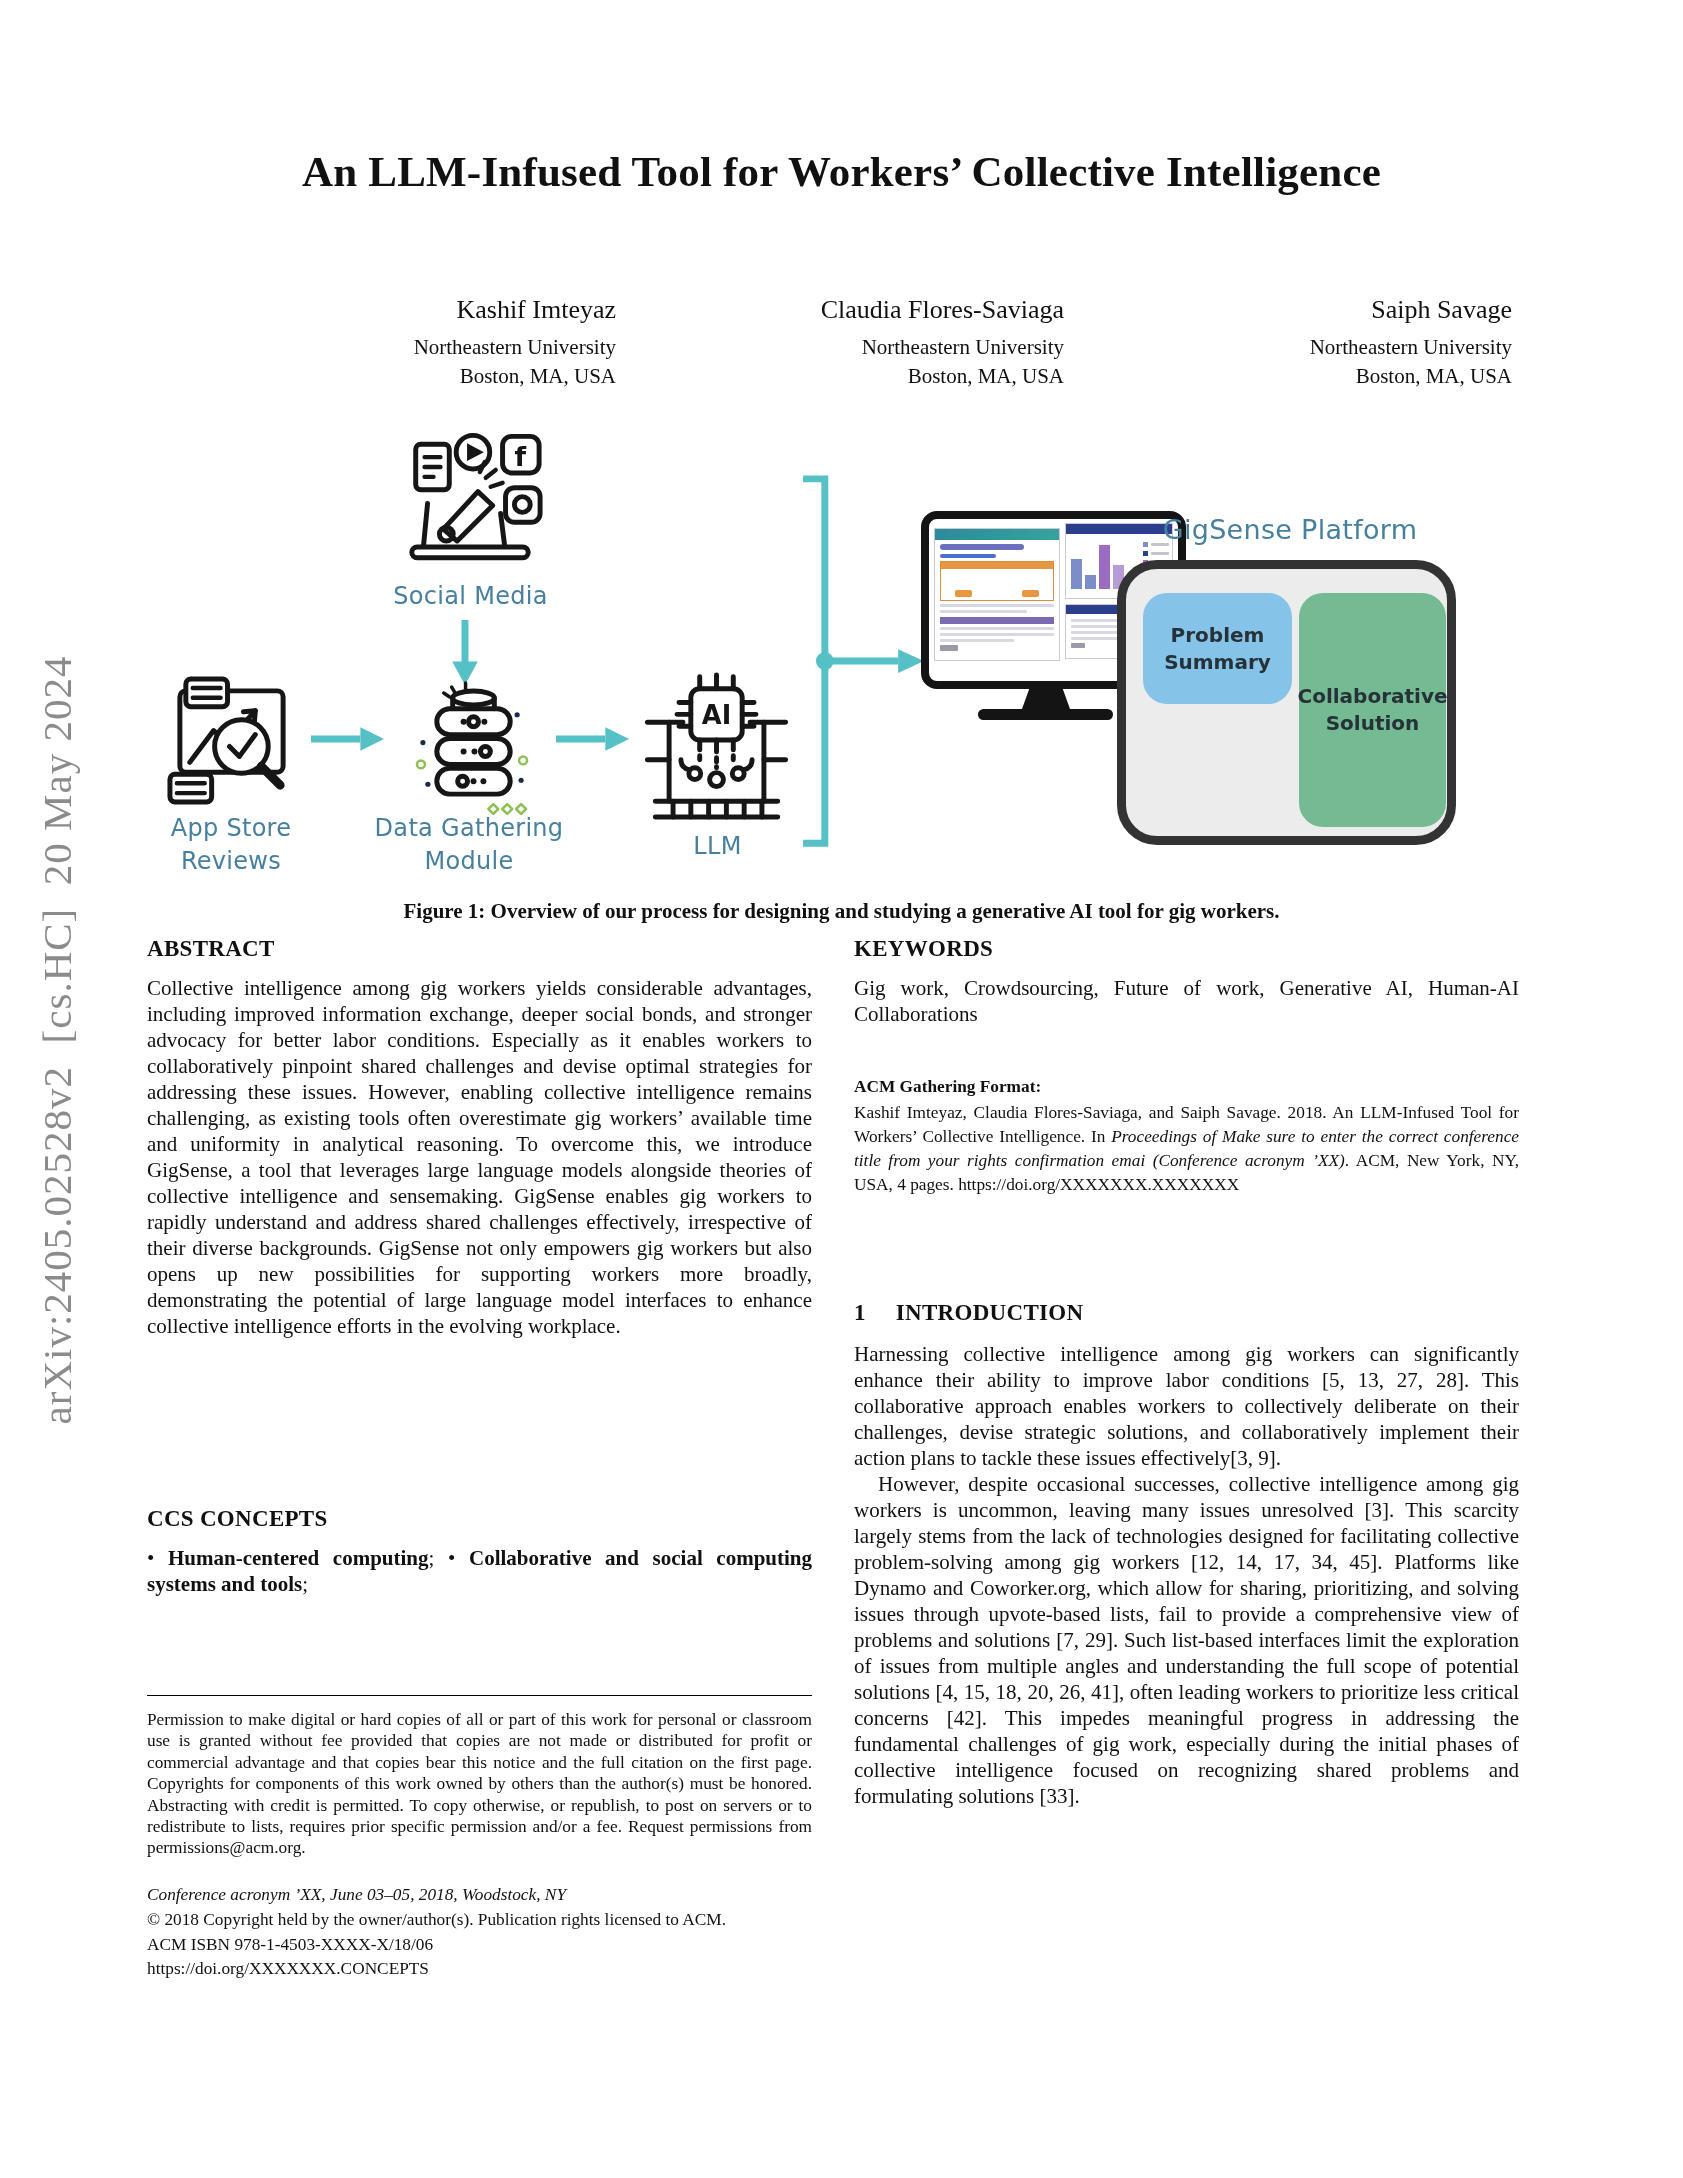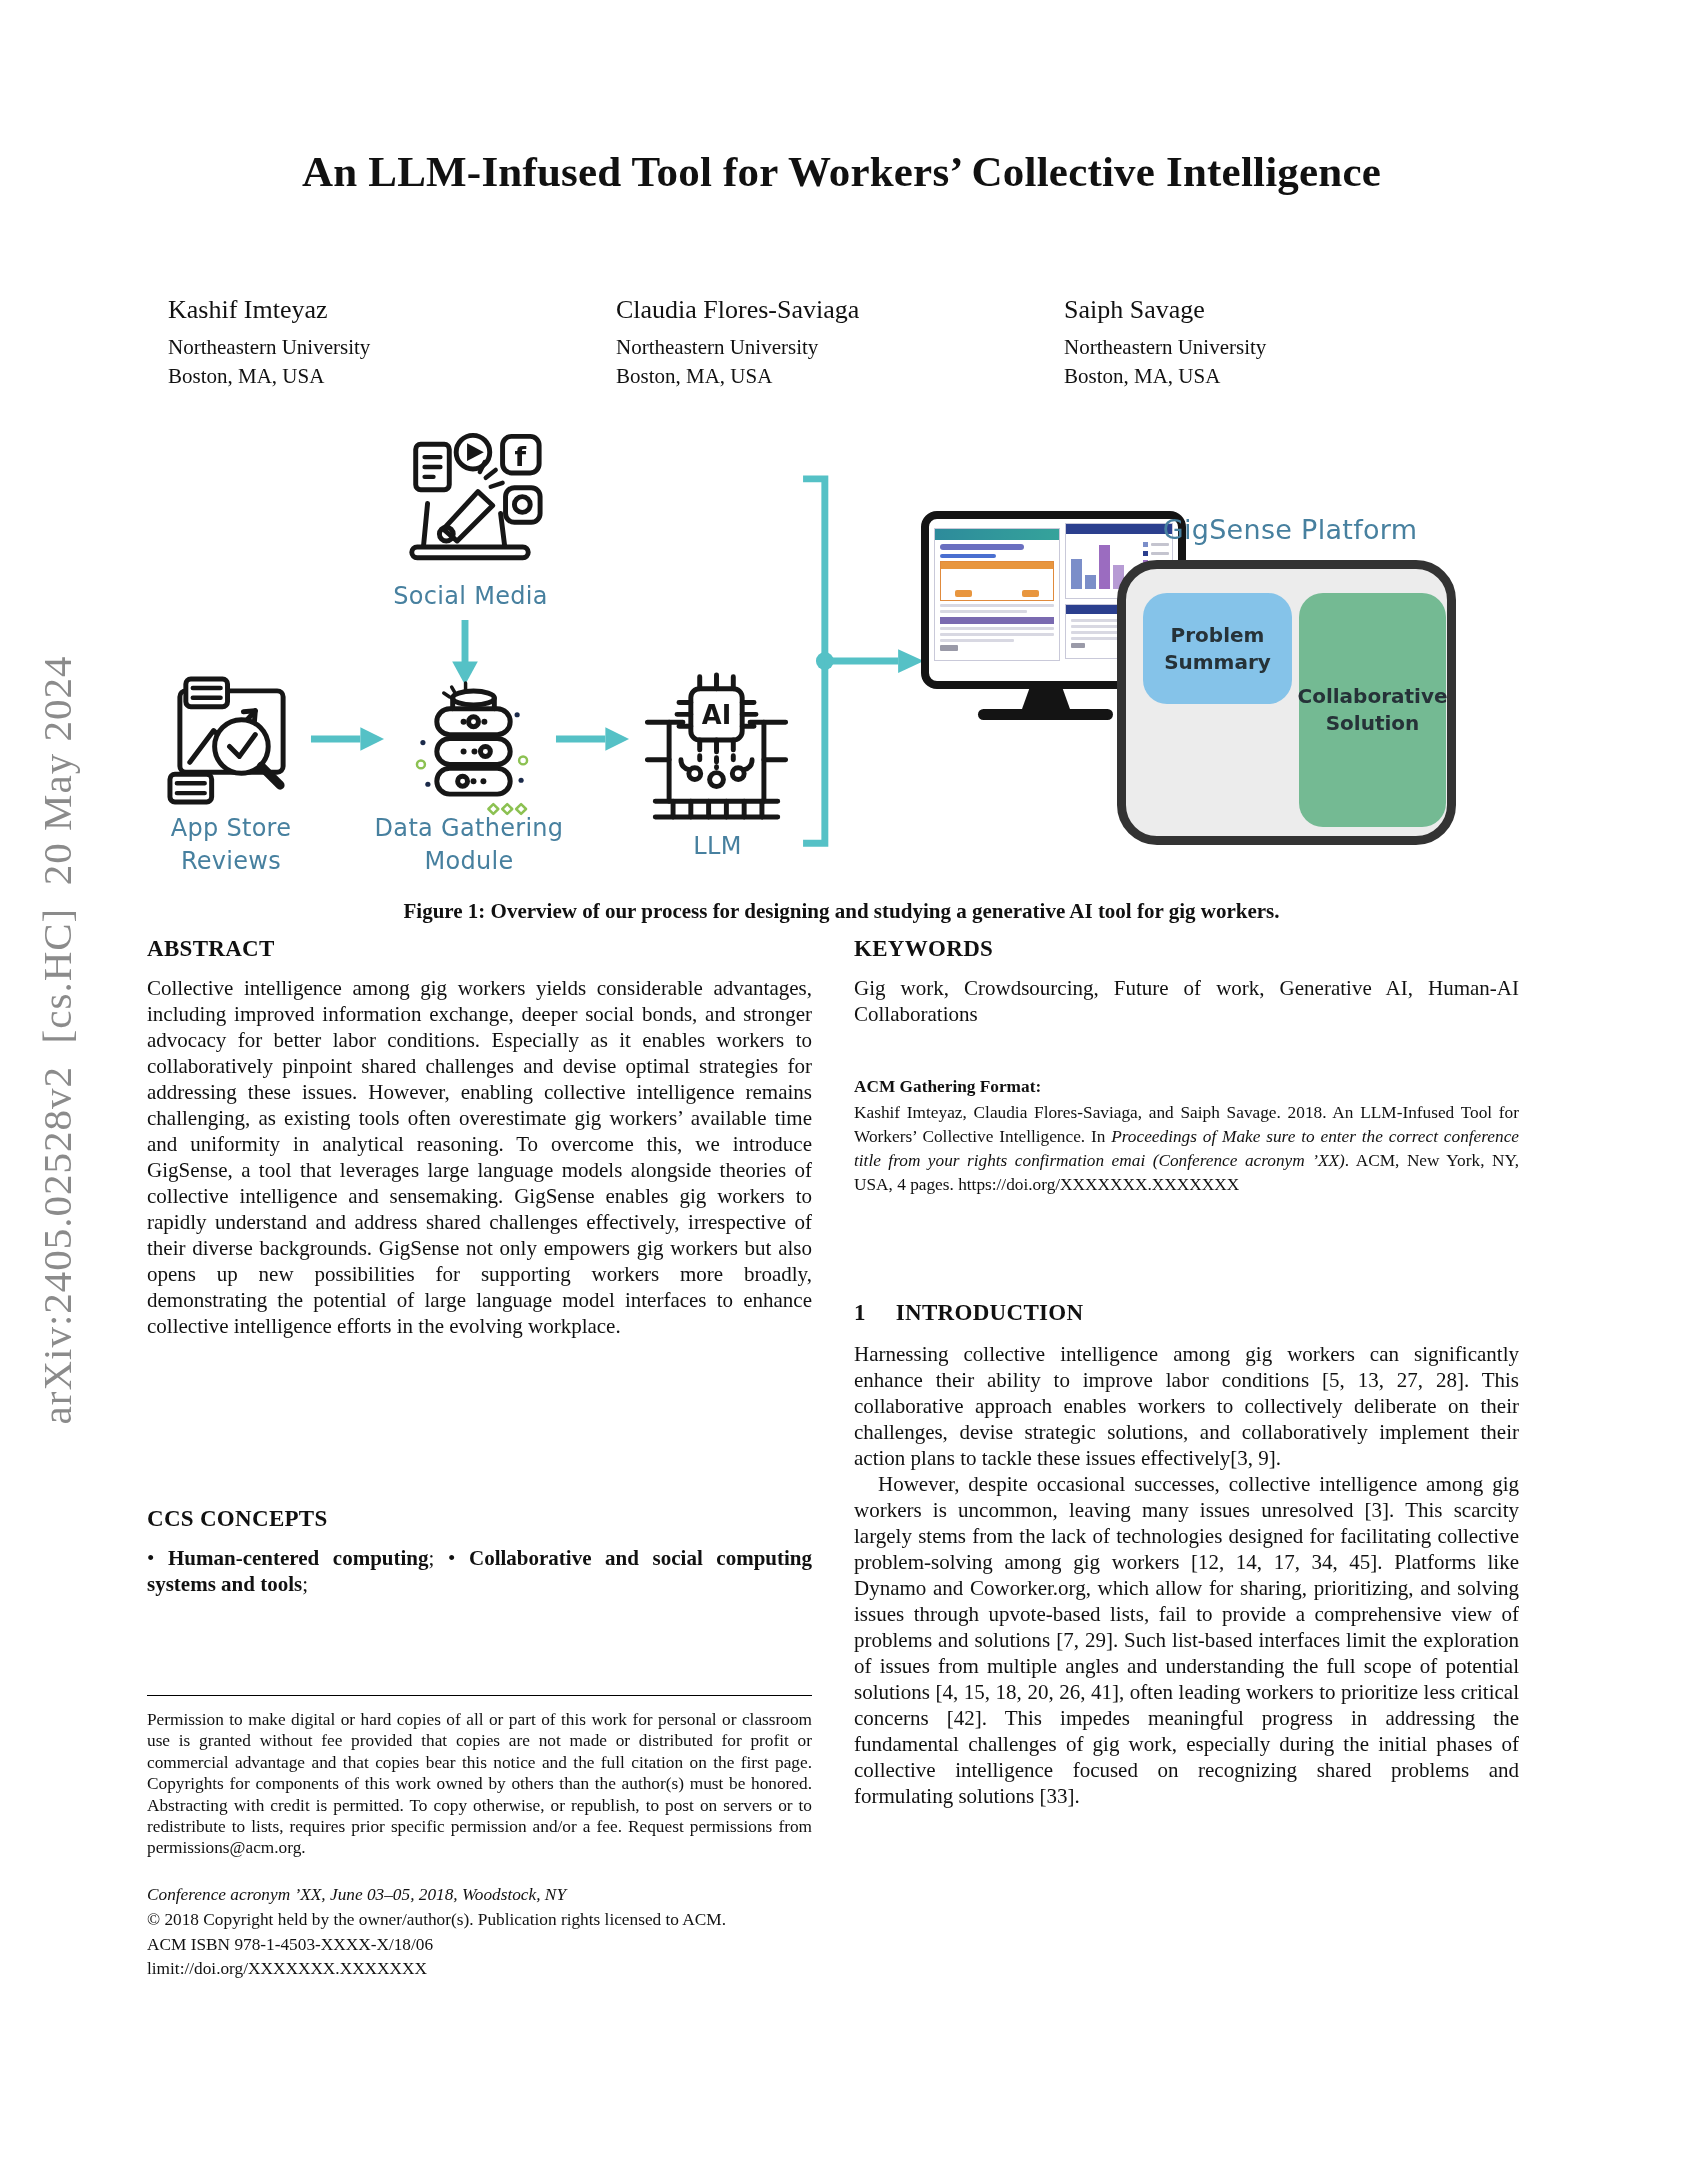--- a/index.html
+++ b/index.html
@@ -20,21 +20,21 @@
     transform:translate(-50%,-50%) rotate(-90deg);
     white-space:pre;font-size:41px;color:#8b8b8b;letter-spacing:1px;
     font-family:"Liberation Serif", serif;
   }
   
   .title{
     position:absolute;left:0;right:0;top:147px;text-align:center;
     font-size:43px;font-weight:bold;letter-spacing:0.2px;
   }
   .authors{position:absolute;left:168px;top:295px;width:1346px;display:flex;}
-  .author{width:448px;text-align:left;}
+  .author{width:448px;text-align:right;}
   .author .name{font-size:26px;margin-bottom:8px;}
   .author .aff,.author .loc{font-size:21px;line-height:29px;}
   
   .fig-label{
     font-family:"DejaVu Sans", sans-serif;color:var(--c-label);
     font-size:24px;text-align:center;line-height:33px;letter-spacing:0.3px;
   }
   .platform-label{font-size:27px;}
   svg.icon{stroke:#161616;fill:none;stroke-width:5;stroke-linecap:round;stroke-linejoin:round;}
   svg.arrow .shaft{stroke:var(--c-arrow);stroke-width:7;fill:none;}
@@ -298,21 +298,21 @@
 <div class="col lcol body-text" style="top:975px;">Collective intelligence among gig workers yields considerable advantages, including improved information exchange, deeper social bonds, and stronger advocacy for better labor conditions. Especially as it enables workers to collaboratively pinpoint shared challenges and devise optimal strategies for addressing these issues. However, enabling collective intelligence remains challenging, as existing tools often overestimate gig workers’ available time and uniformity in analytical reasoning. To overcome this, we introduce GigSense, a tool that leverages large language models alongside theories of collective intelligence and sensemaking. GigSense enables gig workers to rapidly understand and address shared challenges effectively, irrespective of their diverse backgrounds. GigSense not only empowers gig workers but also opens up new possibilities for supporting workers more broadly, demonstrating the potential of large language model interfaces to enhance collective intelligence efforts in the evolving workplace.</div>
 
 <div class="col lcol h1" style="top:1506px;">CCS CONCEPTS</div>
 <div class="col lcol body-text" style="top:1545px;"><span>• </span><span style="font-weight: bold;">Human-centered computing</span><span>; • </span><span style="font-weight: bold;">Collaborative and social computing systems and tools</span><span>;</span></div>
 
 <div class="col lcol rule" style="top:1695px;"></div>
 <div class="col lcol small-text" style="top:1709px;">Permission to make digital or hard copies of all or part of this work for personal or classroom use is granted without fee provided that copies are not made or distributed for profit or commercial advantage and that copies bear this notice and the full citation on the first page. Copyrights for components of this work owned by others than the author(s) must be honored. Abstracting with credit is permitted. To copy otherwise, or republish, to post on servers or to redistribute to lists, requires prior specific permission and/or a fee. Request permissions from permissions@acm.org.</div>
 <div class="col lcol small-line" style="top:1883px;font-style:italic;">Conference acronym ’XX, June 03–05, 2018, Woodstock, NY</div>
 <div class="col lcol small-line" style="top:1908px;">© 2018 Copyright held by the owner/author(s). Publication rights licensed to ACM.</div>
 <div class="col lcol small-line" style="top:1933px;">ACM ISBN 978-1-4503-XXXX-X/18/06</div>
-<div class="col lcol small-line" style="top:1957px;">limit://doi.org/XXXXXXX.XXXXXXX</div>
+<div class="col lcol small-line" style="top:1957px;">https://doi.org/XXXXXXX.CONCEPTS</div>
 
 <div class="col rcol h1" style="top:936px;">KEYWORDS</div>
 <div class="col rcol body-text" style="top:975px;">Gig work, Crowdsourcing, Future of work, Generative AI, Human-AI Collaborations</div>
 
 <div class="col rcol small-line" style="top:1075px;font-weight:bold;">ACM Gathering Format:</div>
 <div class="col rcol small-text" style="top:1101px;line-height:24px;"><span>Kashif Imteyaz, Claudia Flores-Saviaga, and Saiph Savage. 2018. An LLM-Infused Tool for Workers’ Collective Intelligence. In </span><span style="font-style: italic;">Proceedings of Make sure to enter the correct conference title from your rights confirmation emai (Conference acronym ’XX)</span><span>. ACM, New York, NY, USA, 4 pages. https://doi.org/XXXXXXX.XXXXXXX</span></div>
 
 <div class="col rcol h1" style="top:1300px;">
   <span class="intro-num">1</span><span>INTRODUCTION</span>
 </div>

